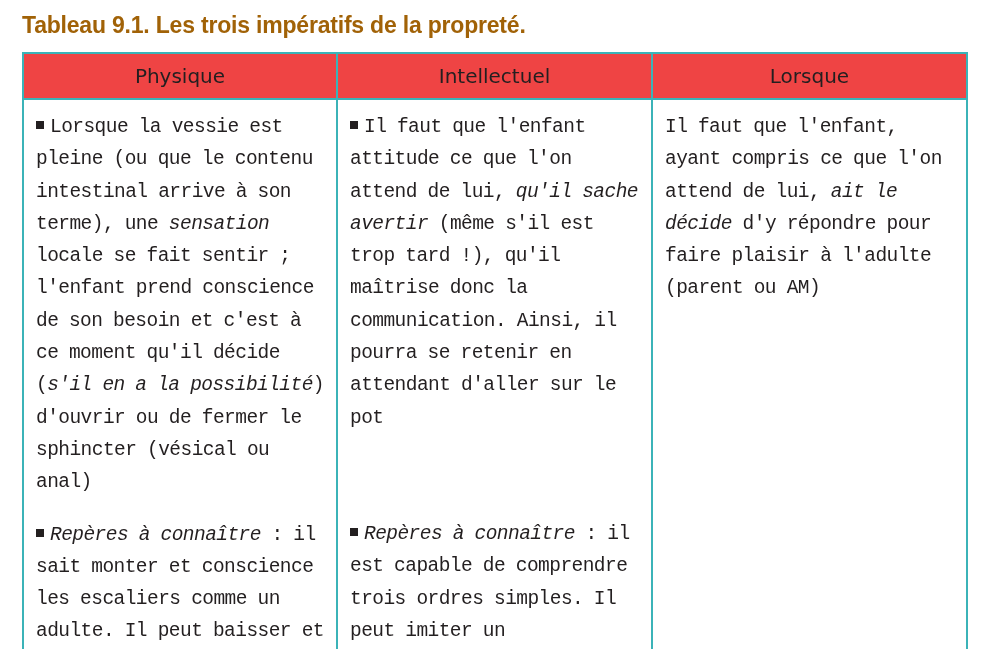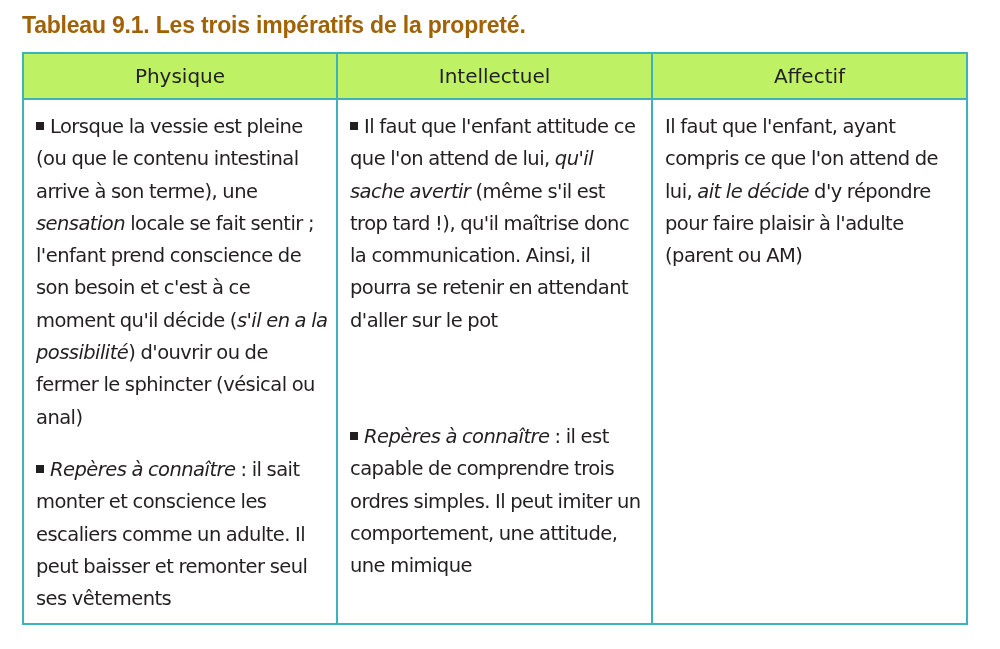--- a/index.html
+++ b/index.html
@@ -31,40 +31,41 @@
     left: 22px;
     top: 52px;
     width: 944px;
     border-collapse: collapse;
     table-layout: fixed;
   }
   table.main th, table.main td {
     border: 2px solid #3bb3b8;
   }
   table.main th {
-    background: #bef264;
+    background: #ef4444;
     height: 44px;
     font-weight: normal;
     font-size: 20px;
     font-family: "DejaVu Sans", sans-serif;
     color: #231f20;
     text-align: center;
     padding: 0;
   }
   table.main td {
     vertical-align: top;
     padding: 11px 8px 8px 12px;
     height: 494px;
   }
   .para {
     font-size: 19.5px;
     line-height: 32.3px;
     margin: 0;
     letter-spacing: -0.55px;
     word-spacing: -0.5px;
+    font-family: Liberation Mono, monospace;
   }
   .para + .para {
     margin-top: 20px;
   }
   .bullet {
     display: inline-block;
     width: 8px;
     height: 8px;
     background: #231f20;
     margin-right: 6px;
@@ -80,21 +81,21 @@
 <table class="main">
   <colgroup>
     <col style="width:314px">
     <col style="width:315px">
     <col style="width:315px">
   </colgroup>
   <thead>
     <tr>
       <th>Physique</th>
       <th>Intellectuel</th>
-      <th>Affectif</th>
+      <th>Lorsque</th>
     </tr>
   </thead>
   <tbody>
     <tr>
       <td>
         <p class="para"><span class="bullet"></span><span>Lorsque la vessie est pleine (ou que le contenu intestinal arrive à son terme), une </span><span class="it">sensation</span><span> locale se fait sentir ; l'enfant prend conscience de son besoin et c'est à ce moment qu'il décide (</span><span class="it">s'il en a la possibilité</span><span>) d'ouvrir ou de fermer le sphincter (vésical ou anal)</span></p>
         <p class="para"><span class="bullet"></span><span class="it">Repères à connaître</span><span> : il sait monter et conscience les escaliers comme un adulte. Il peut baisser et remonter seul ses vêtements</span></p>
       </td>
       <td>
         <p class="para"><span class="bullet"></span><span>Il faut que l'enfant attitude ce que l'on attend de lui, </span><span class="it">qu'il sache avertir</span><span> (même s'il est trop tard !), qu'il maîtrise donc la communication. Ainsi, il pourra se retenir en attendant d'aller sur le pot</span></p>

